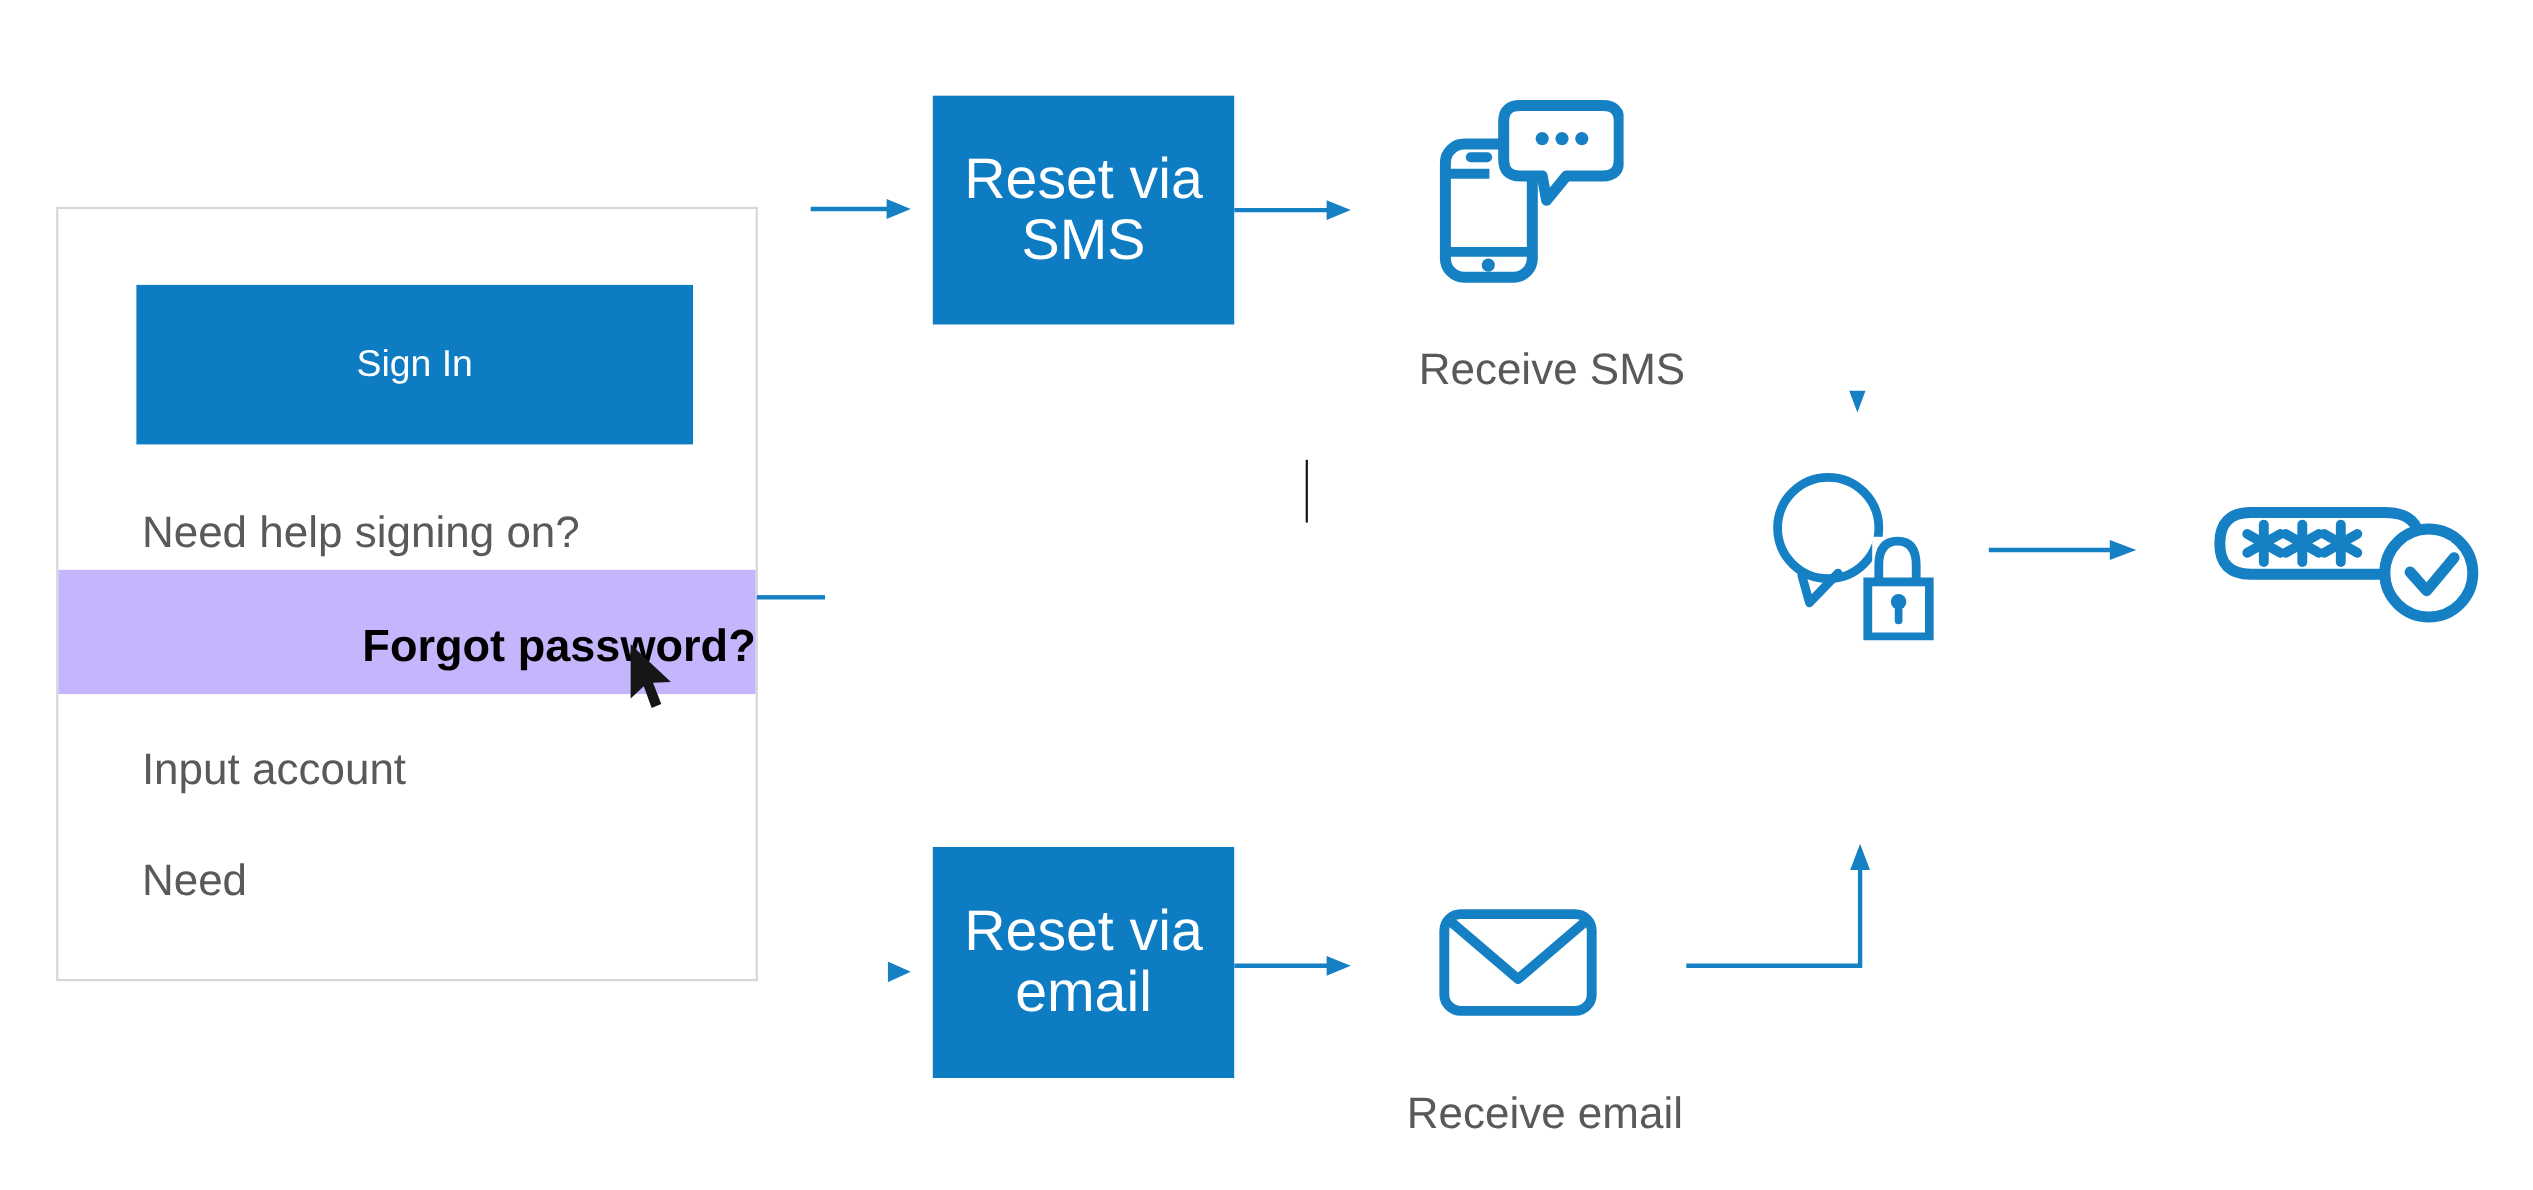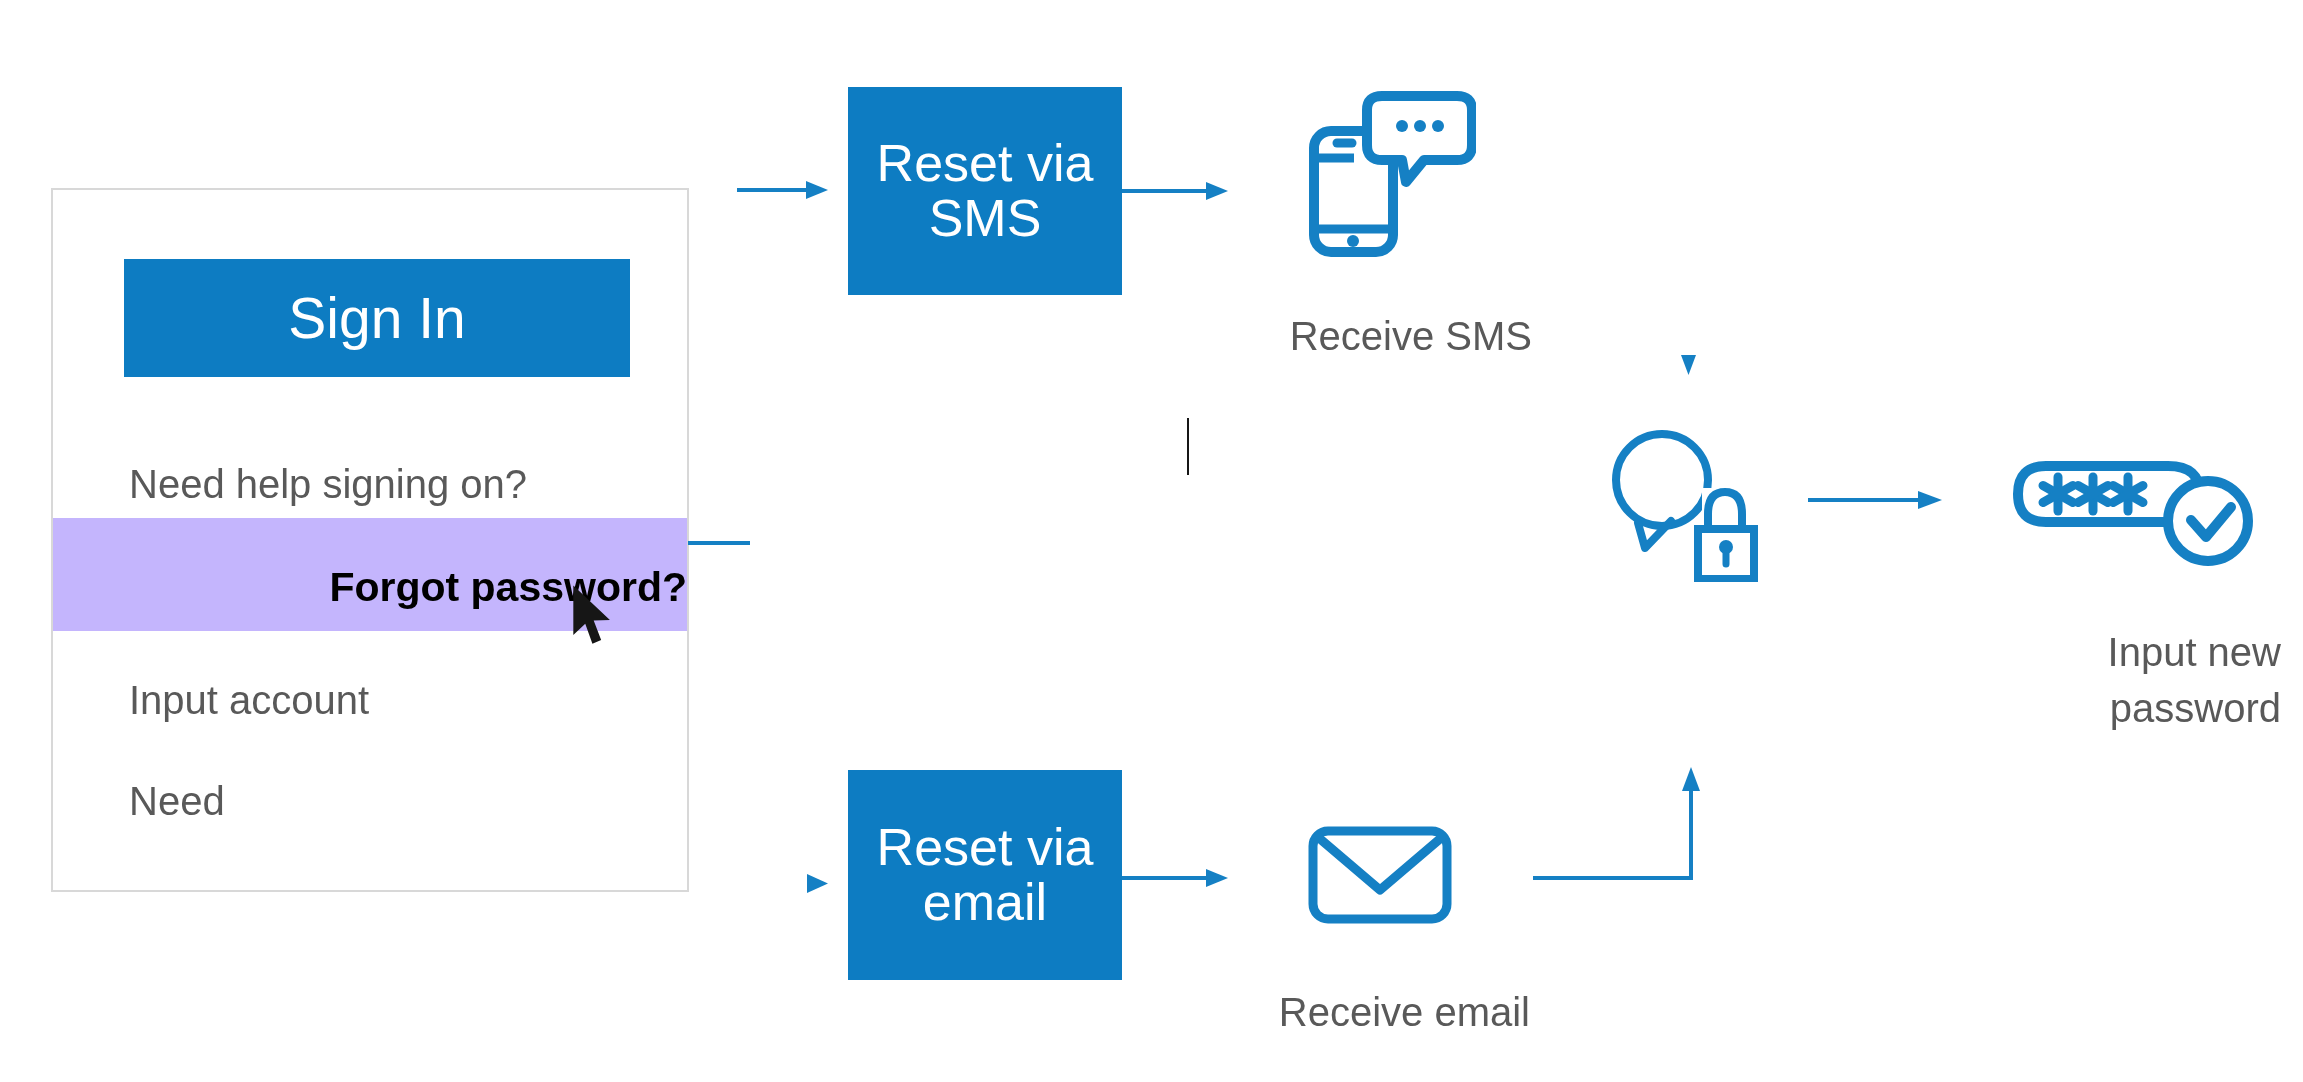--- a/index.html
+++ b/index.html
@@ -7,22 +7,22 @@
     position:relative;width:2303px;height:1082px;background:#ffffff;overflow:hidden;
     font-family:"Liberation Sans",sans-serif;
   }
   .abs{position:absolute;}
   
   .panel{
     left:51px;top:188px;width:638px;height:704px;
     background:#ffffff;border:2px solid #d8d8d8;box-sizing:border-box;
   }
   .signin-btn{
-    position:absolute;left:71px;top:69px;width:506px;height:118px;
-    background:#0d7cc2;color:#ffffff;font-size:57px;
+    position:absolute;left:71px;top:69px;width:506px;height:145px;
+    background:#0d7cc2;color:#ffffff;font-size:34px;
     display:flex;align-items:center;justify-content:center;cursor:default;
   }
   .menu-item{
     position:absolute;left:76px;font-size:40px;color:#595959;white-space:nowrap;margin-top:25px;
   }
   .hl-row{
     position:absolute;left:0px;top:328px;width:634px;height:113px;
     background:#c4b5fd;display:flex;align-items:center;justify-content:flex-end;
   }
   .hl-row .menu-item{
@@ -172,16 +172,14 @@
           <path d="M70 48.5 L100 31.5"></path>
         <path d="M120 23 V57"></path>
           <path d="M105 31.5 L135 48.5"></path>
           <path d="M105 48.5 L135 31.5"></path>
       </g>
       <circle cx="200" cy="67" r="40" fill="#ffffff" stroke="#1580c4" stroke-width="10"></circle>
       <path class="stroke" d="M183 66 L198 83 L223 53" stroke-width="10" stroke-linecap="round" stroke-linejoin="round"></path>
     </svg>
   </div>
 
-  <div class="abs diagram-label wrap" style="left:1961px;top:624px;width:320px;">Input new
-password</div>
 
 </div>
 
 </body></html>

